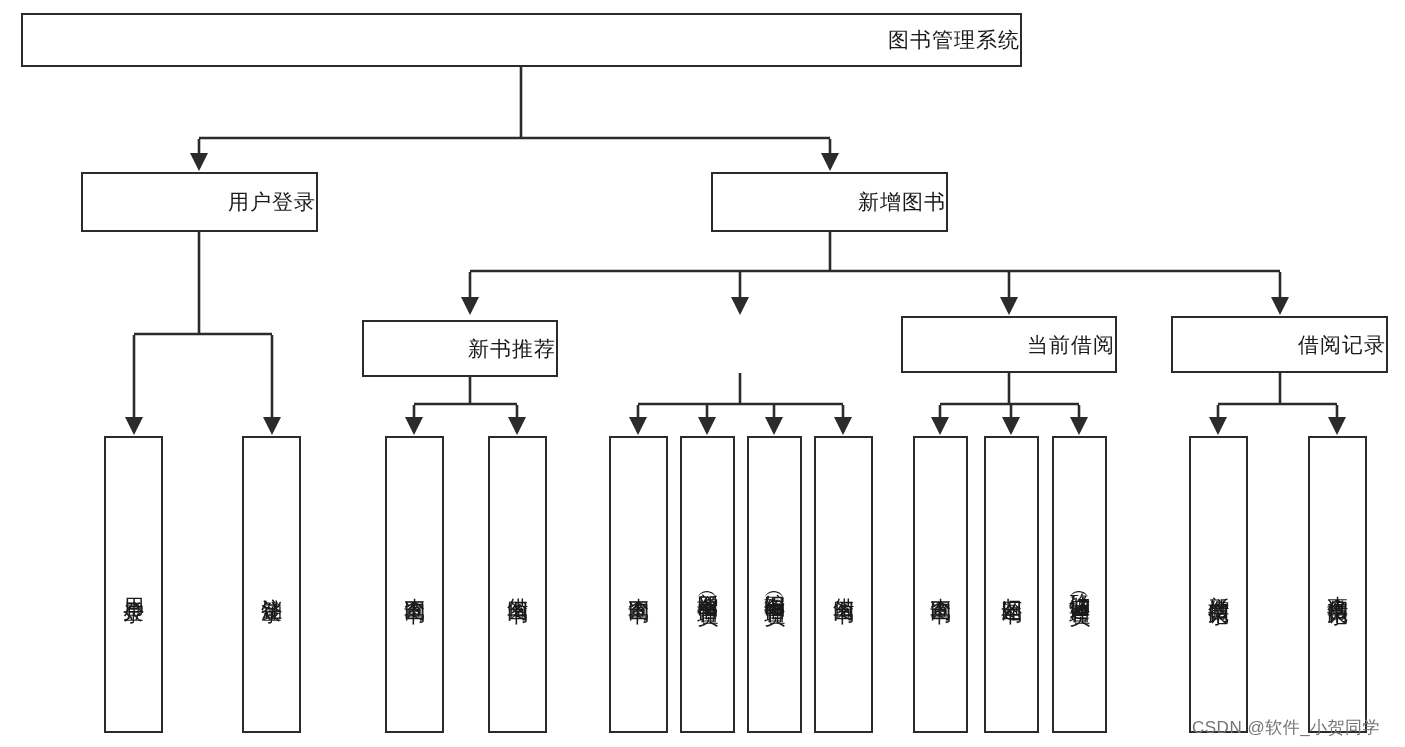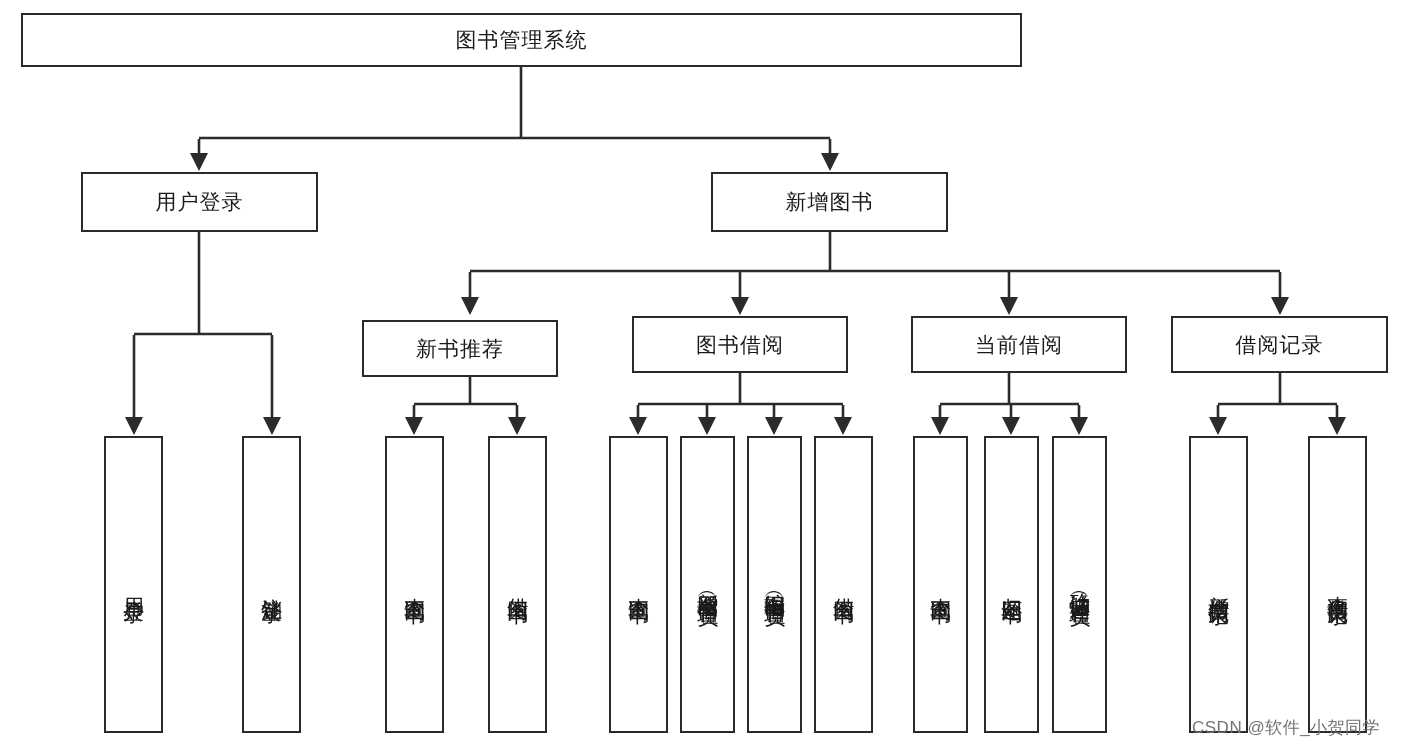--- a/index.html
+++ b/index.html
@@ -31,20 +31,21 @@
     border: 2px solid #2b2b2b;
     background: #ffffff;
     display: flex;
     align-items: center;
     justify-content: center;
     color: #1a1a1a;
   }
   .node.horiz {
     font-size: 21px;
     letter-spacing: 1px;
+    justify-content: flex-end;
   }
   .node.leaf {
     font-size: 21px;
     letter-spacing: 2px;
   }
   .node.leaf .vtext {
     writing-mode: vertical-rl;
     text-orientation: upright;
     white-space: nowrap;
     line-height: 1.06;
@@ -121,24 +122,21 @@
   <div class="node horiz" style="left:81px; top:172px; width:237px; height:60px;">
     <span>用户登录</span>
   </div>
   <div class="node horiz" style="left:711px; top:172px; width:237px; height:60px;">
     <span>新增图书</span>
   </div>
 
   <div class="node horiz" style="left:362px; top:320px; width:196px; height:57px;">
     <span>新书推荐</span>
   </div>
-  <div class="node horiz" style="left:632px; top:316px; width:216px; height:57px;">
-    <span>图书借阅</span>
-  </div>
-  <div class="node horiz" style="left:901px; top:316px; width:216px; height:57px;margin-left:10px;">
+  <div class="node horiz" style="left:901px; top:316px; width:216px; height:57px;">
     <span>当前借阅</span>
   </div>
   <div class="node horiz" style="left:1171px; top:316px; width:217px; height:57px;">
     <span>借阅记录</span>
   </div>
 
   <div class="node leaf" style="left:104px; top:436px; width:59px; height:297px;">
     <span class="vtext">用户登录</span>
   </div>
   <div class="node leaf" style="left:242px; top:436px; width:59px; height:297px;">

